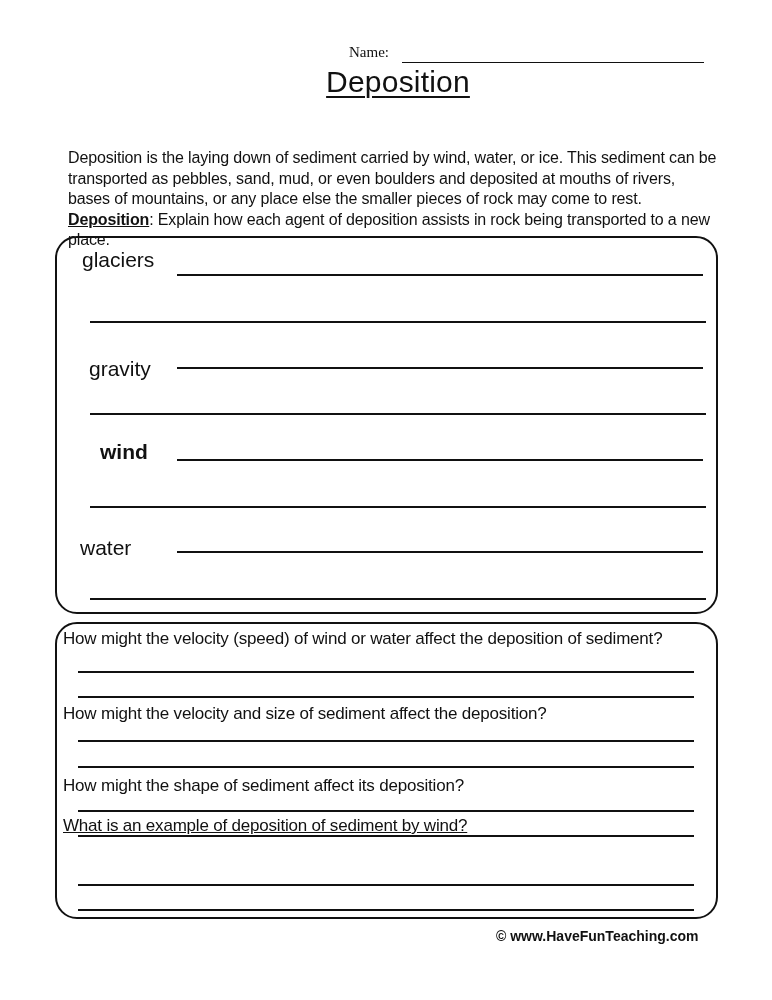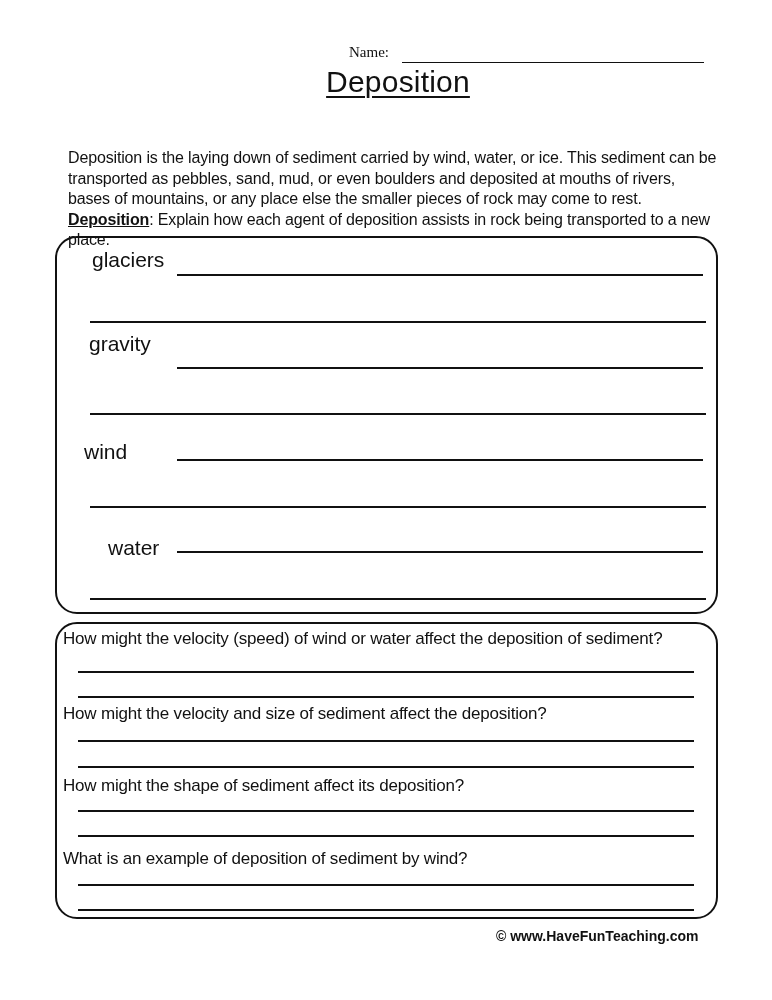--- a/index.html
+++ b/index.html
@@ -55,47 +55,47 @@
 
 <div class="title">Deposition</div>
 
 <div class="intro">
   <span>Deposition is the laying down of sediment carried by wind, water, or ice.  This sediment can be transported as pebbles, sand, mud, or even boulders and deposited at mouths of rivers, bases of mountains, or any place else the smaller pieces of rock may come to rest.</span><br>
   <span class="dir-label">Deposition</span><span>:  Explain how each agent of deposition assists in rock being transported to a new place.</span>
 </div>
 
 <div class="box box1"></div>
 
-<div class="agent-label" style="left:92px; top:248px;">glaciers</div>
+<div class="agent-label" style="left:82px; top:248px;">glaciers</div>
 <div class="line" style="left:177px; top:274px; width:526px;"></div>
 <div class="line" style="left:90px; top:321px; width:616px;"></div>
 
-<div class="agent-label" style="left:89px; top:332px;">gravity</div>
+<div class="agent-label" style="left:89px; top:357px;">gravity</div>
 <div class="line" style="left:177px; top:367px; width:526px;"></div>
 <div class="line" style="left:90px; top:413px; width:616px;"></div>
 
-<div class="agent-label" style="left:84px; top:440px;">wind</div>
+<div class="agent-label" style="left:100px; top:440px;font-weight:bold;">wind</div>
 <div class="line" style="left:177px; top:459px; width:526px;"></div>
 <div class="line" style="left:90px; top:506px; width:616px;"></div>
 
-<div class="agent-label" style="left:108px; top:536px;">water</div>
+<div class="agent-label" style="left:80px; top:536px;">water</div>
 <div class="line" style="left:177px; top:551px; width:526px;"></div>
 <div class="line" style="left:90px; top:598px; width:616px;"></div>
 
 <div class="box box2"></div>
 
 <div class="question" style="top:629px;">How might the velocity (speed) of wind or water affect the deposition of sediment?</div>
 <div class="line" style="left:78px; top:671px; width:616px;"></div>
 <div class="line" style="left:78px; top:696px; width:616px;"></div>
 
 <div class="question" style="top:704px;">How might the velocity and size of sediment affect the deposition?</div>
 <div class="line" style="left:78px; top:740px; width:616px;"></div>
 <div class="line" style="left:78px; top:766px; width:616px;"></div>
 
 <div class="question" style="top:776px;text-align:right;">How might the shape of sediment affect its deposition?</div>
 <div class="line" style="left:78px; top:810px; width:616px;"></div>
 <div class="line" style="left:78px; top:835px; width:616px;"></div>
 
-<div class="question" style="top:849px;">What is an example of deposition of sediment by wind?</div>
+<div class="question" style="top:816px;text-decoration:underline;">What is an example of deposition of sediment by wind?</div>
 <div class="line" style="left:78px; top:884px; width:616px;"></div>
 <div class="line" style="left:78px; top:909px; width:616px;"></div>
 
 <div class="footer">© www.HaveFunTeaching.com</div>
 
 </body></html>

